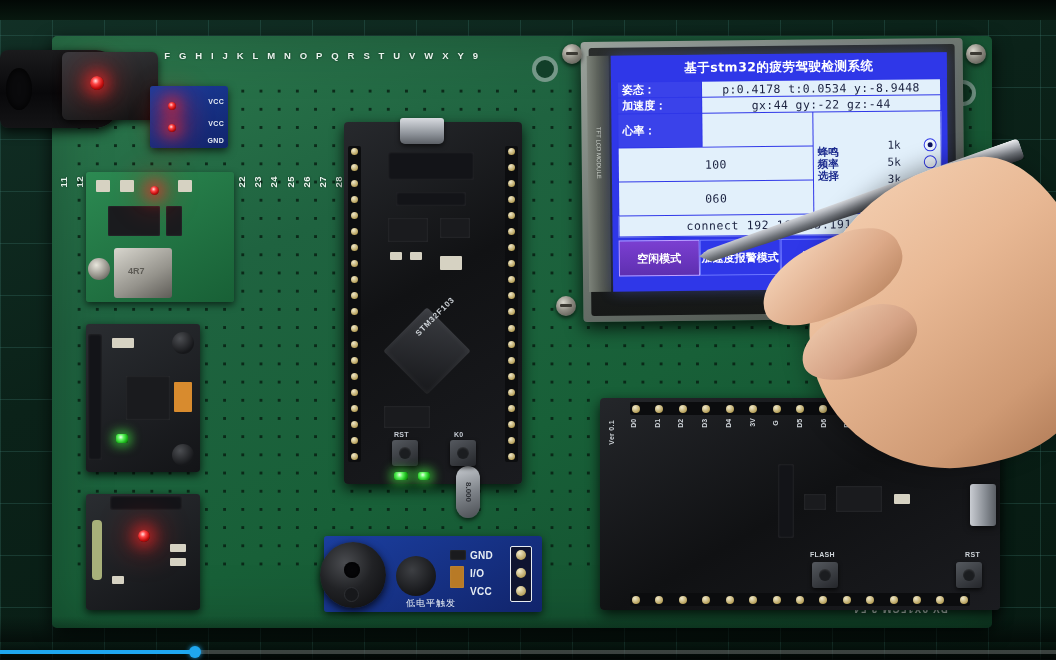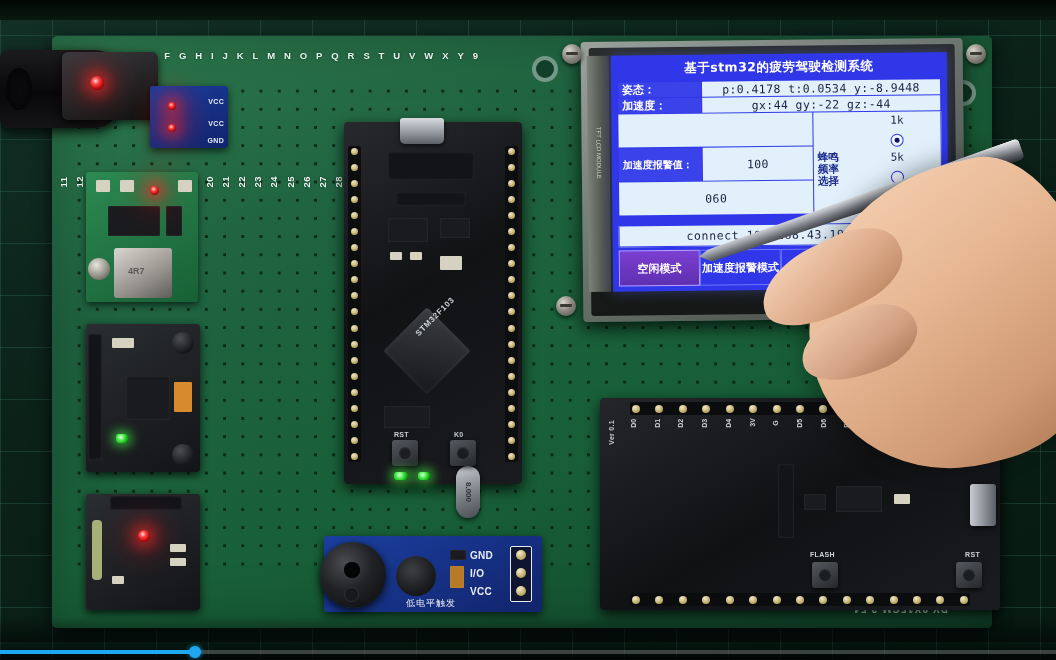--- a/index.html
+++ b/index.html
@@ -241,22 +241,22 @@
     font-family:"DejaVu Sans Mono", monospace; letter-spacing:.4px;
   }
   .ui-mid { display:flex; }
   .ui-mid-left { flex:1; display:flex; flex-direction:column; }
   .ui-buzz {
     width:128px; background:#e2f0fb; border:1px solid #2f37e8; border-left:none; border-top:none;
     display:flex; align-items:center; padding:2px 4px;
   }
   .buzz-txt { font-size:10.5px; font-weight:bold; color:#1b2a8d; line-height:12px; width:34px; }
   .buzz-opts { flex:1; display:flex; flex-direction:column; gap:4px; padding-left:6px;}
-  .buzz-opt { display:flex; align-items:center; justify-content:flex-end; gap:7px;
-    font-family:"DejaVu Sans Mono", monospace; font-size:11px; color:#1b2240;flex-direction:column; }
+  .buzz-opt { display:flex; align-items:center; justify-content:flex-end; gap:23px;
+    font-family:"DejaVu Sans Mono", monospace; font-size:11px; color:#1b2240; }
   .radio { width:13px; height:13px; border-radius:50%; border:1.4px solid #2f37e8;
     background:#eef6fd; position:relative; }
   .radio.on:after{ content:""; position:absolute; left:3px; top:3px; width:5px; height:5px;
     border-radius:50%; background:#0b1060; }
   .ui-connect {
     background:#e2f0fb; border:1px solid #2f37e8; border-top:none;
     font-family:"DejaVu Sans Mono", monospace; font-size:11.5px; color:#1b2240;
     text-align:center; padding:3px 0; letter-spacing:.6px;
   }
   .ui-tabs { display:flex; margin-top:3px; height:36px; }
@@ -381,21 +381,21 @@
       <span>32</span>
       <span>33</span>
     </div>
 
     <div class="board-name">PY-9X15CM-2 54</div>
 
     <div class="board-edge-ring" style="right:16px; top:44px;"></div>
     <div class="board-edge-ring" style="right:16px; bottom:56px;"></div>
     <div class="board-edge-ring" style="left:480px; top:20px;"></div>
 
-    <div class="mod mod-green" style="left:34px; top:136px; width:112px; height:130px;">
+    <div class="mod mod-green" style="left:34px; top:136px; width:148px; height:130px;">
       <div class="smd-dark" style="left:22px; top:34px; width:52px; height:30px;"></div>
       <div class="smd-dark" style="left:80px; top:34px; width:16px; height:30px;"></div>
       <div style="position:absolute; left:28px; top:76px; width:58px; height:50px;
                   background:linear-gradient(150deg,#d8d6ce,#95938c 60%,#5e5c57); border-radius:3px;">
         <span style="position:absolute; left:14px; top:18px; color:#5d5b55; font-size:9px; font-weight:bold;">4R7</span>
       </div>
       <div style="position:absolute; left:2px; top:86px; width:22px; height:22px; border-radius:50%;
                   background:radial-gradient(circle at 38% 32%,#e8e6dc,#95928a 55%,#4b4943);"></div>
       <div class="red-led" style="left:64px; top:14px; width:9px; height:9px;"></div>
       <div class="smd" style="left:10px; top:8px; width:14px; height:12px;"></div>
@@ -614,24 +614,24 @@
           </div>
 
           <div class="ui-row">
             <div class="ui-lbl">加速度：</div>
             <div class="ui-val">gx:44 gy:-22 gz:-44</div>
           </div>
 
           <div class="ui-mid">
             <div class="ui-mid-left">
               <div class="ui-row" style="height:34px;">
+                <div class="ui-lbl">心率：</div>
                 <div class="ui-val"></div>
               </div>
               <div class="ui-row" style="height:34px;">
-                <div class="ui-lbl" style="font-size:10px;">加速度报警值：</div>
                 <div class="ui-val">100</div>
               </div>
               <div class="ui-row" style="height:34px;">
                 <div class="ui-val">060</div>
               </div>
             </div>
 
             <div class="ui-buzz">
               <div class="buzz-txt">
                 <div>蜂鸣</div>

